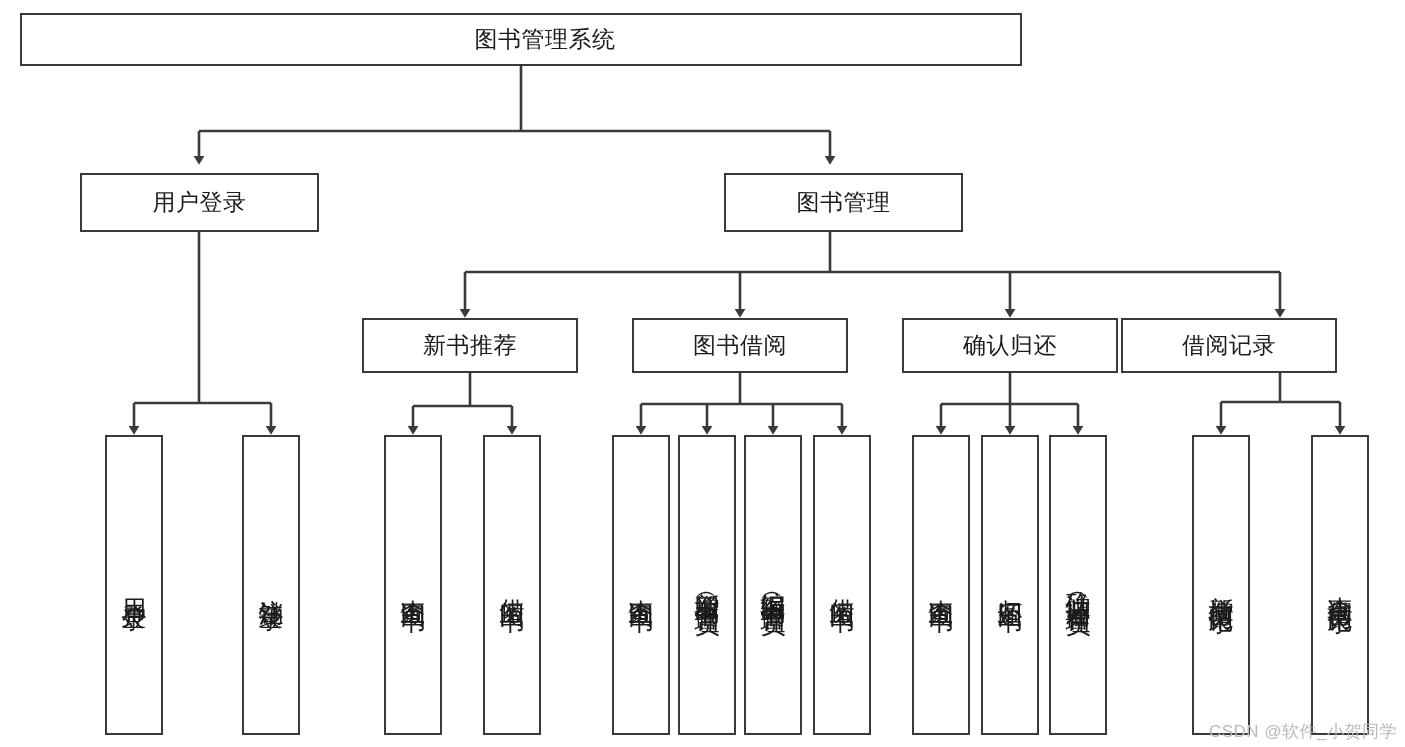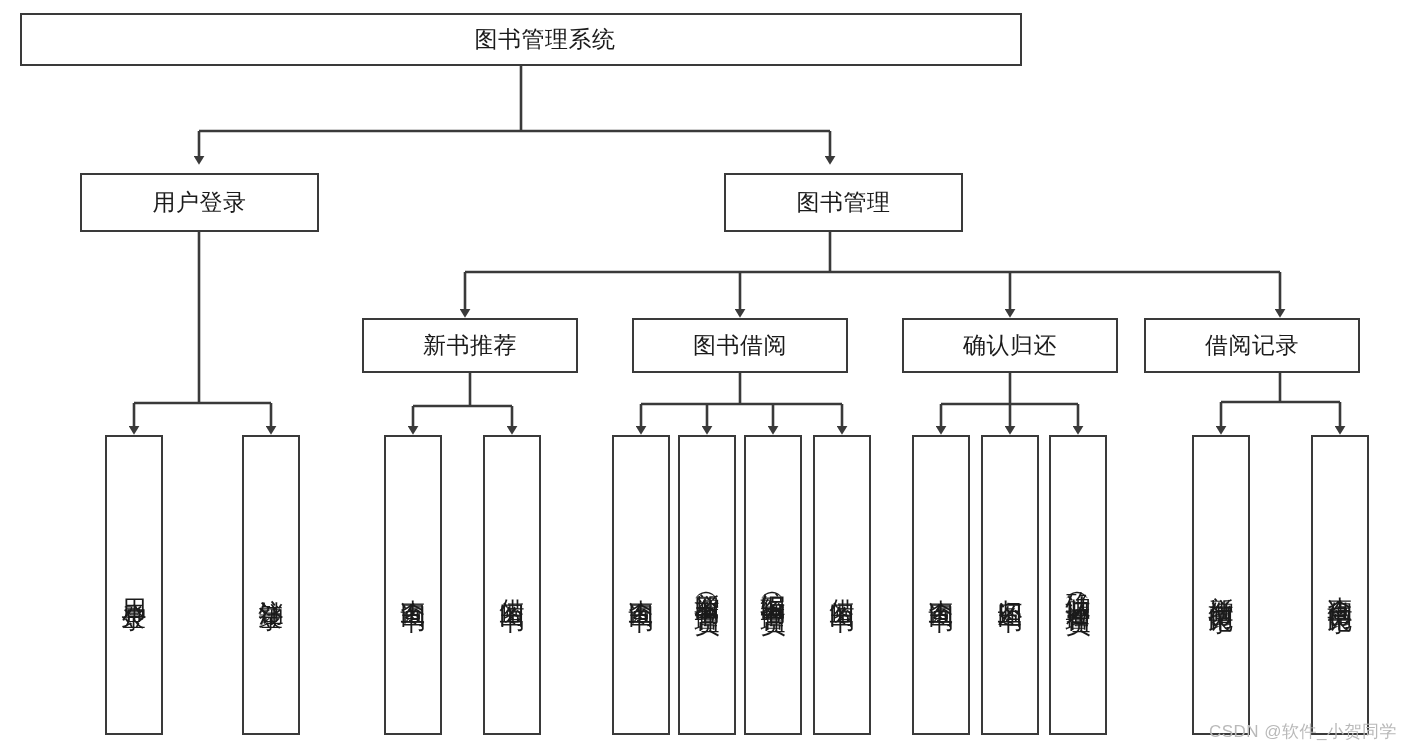--- a/index.html
+++ b/index.html
@@ -138,21 +138,21 @@
 
   <div class="node h" style="left:632px; top:318px; width:216px; height:55px;">
     <span class="label">图书借阅</span>
   </div>
   <div class="node h" style="left:362px; top:318px; width:216px; height:55px;">
     <span class="label">新书推荐</span>
   </div>
   <div class="node h" style="left:902px; top:318px; width:216px; height:55px;">
     <span class="label">确认归还</span>
   </div>
-  <div class="node h" style="left:1144px; top:318px; width:216px; height:55px;">
+  <div class="node h" style="left:1121px; top:318px; width:216px; height:55px;">
     <span class="label">借阅记录</span>
   </div>
 
   <div class="node v" style="left:105px; top:435px; width:58px; height:300px;">
     <span class="label">用户登录</span>
   </div>
   <div class="node v" style="left:242px; top:435px; width:58px; height:300px;">
     <span class="label">注销登录</span>
   </div>
 

